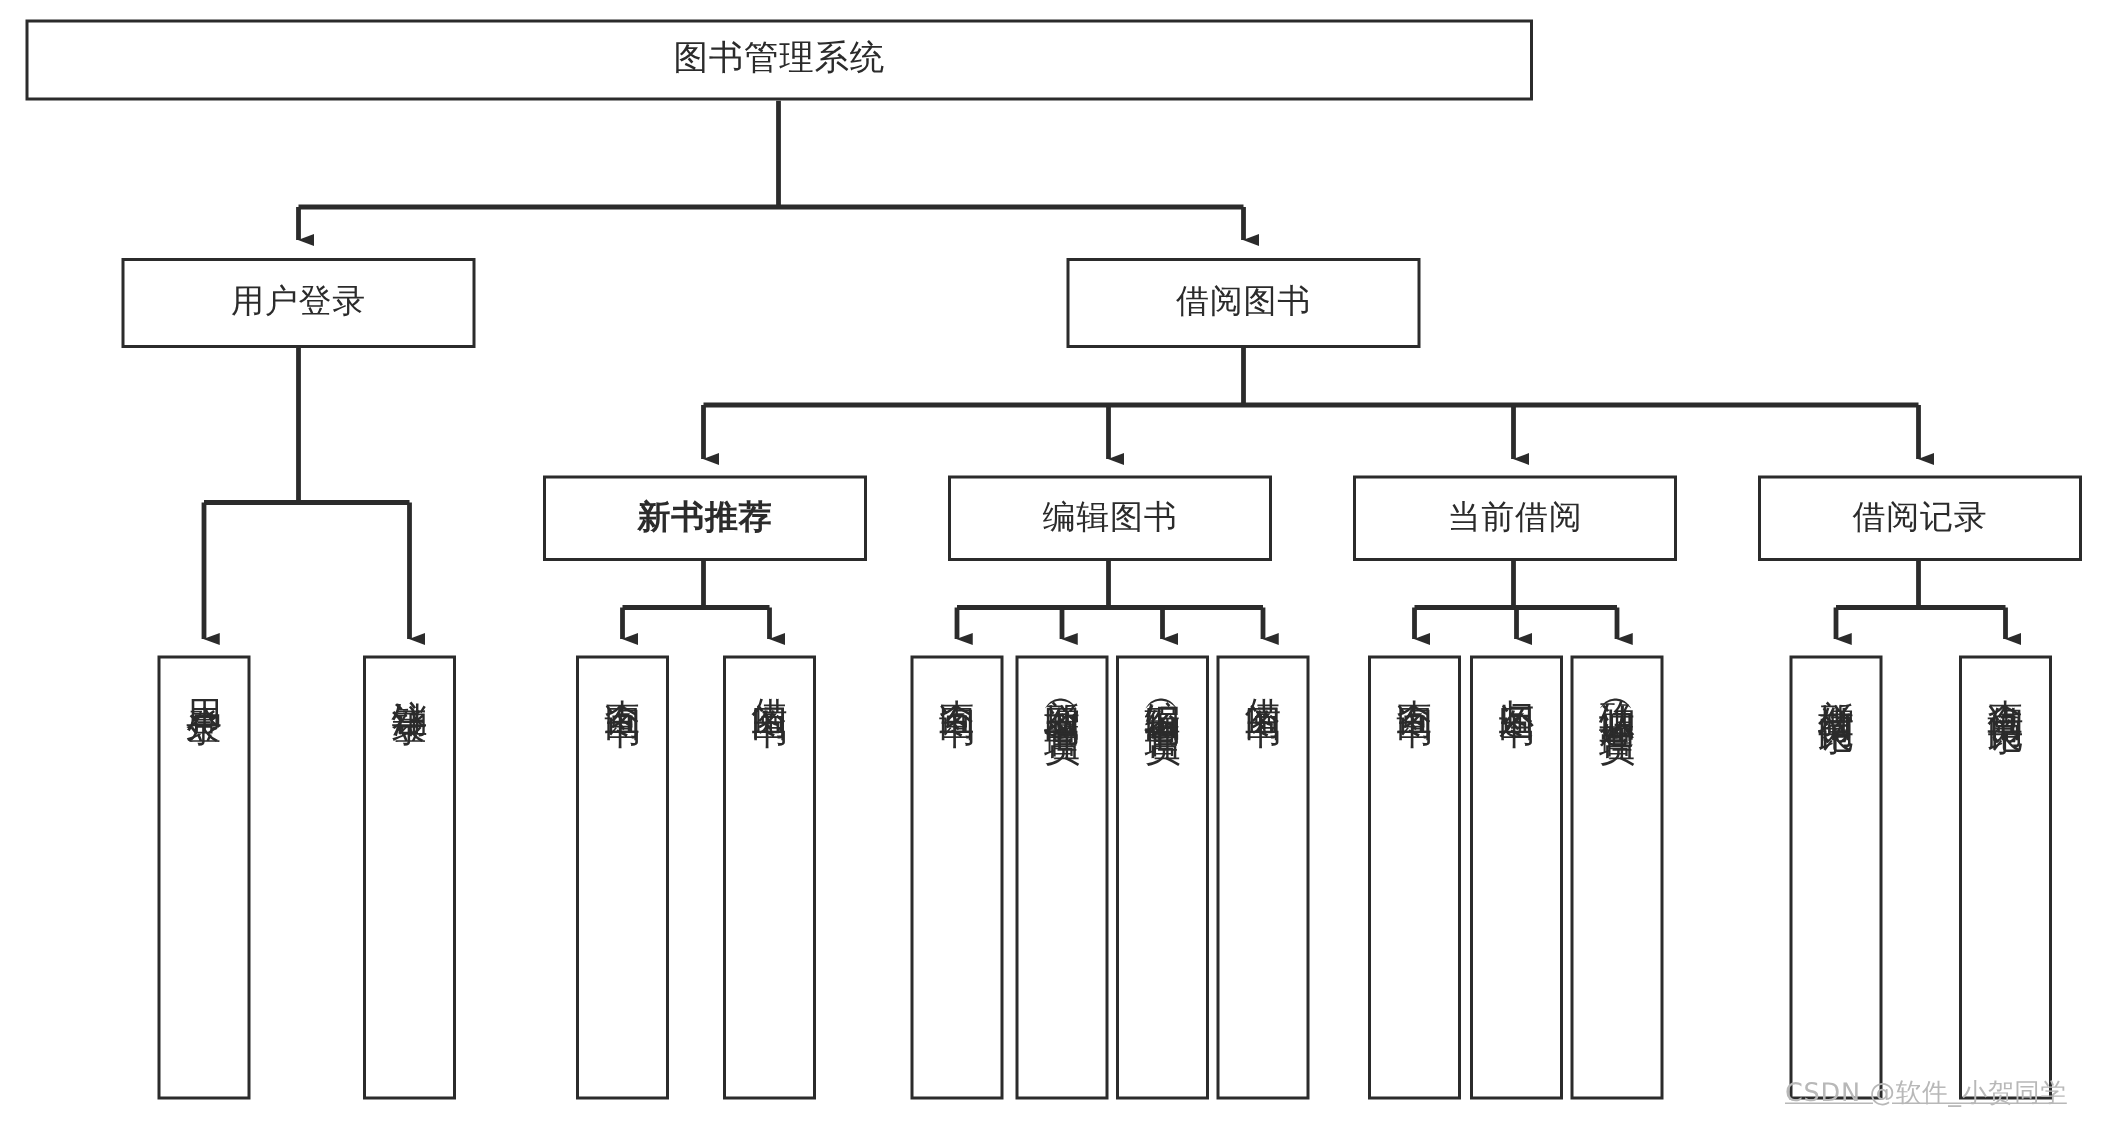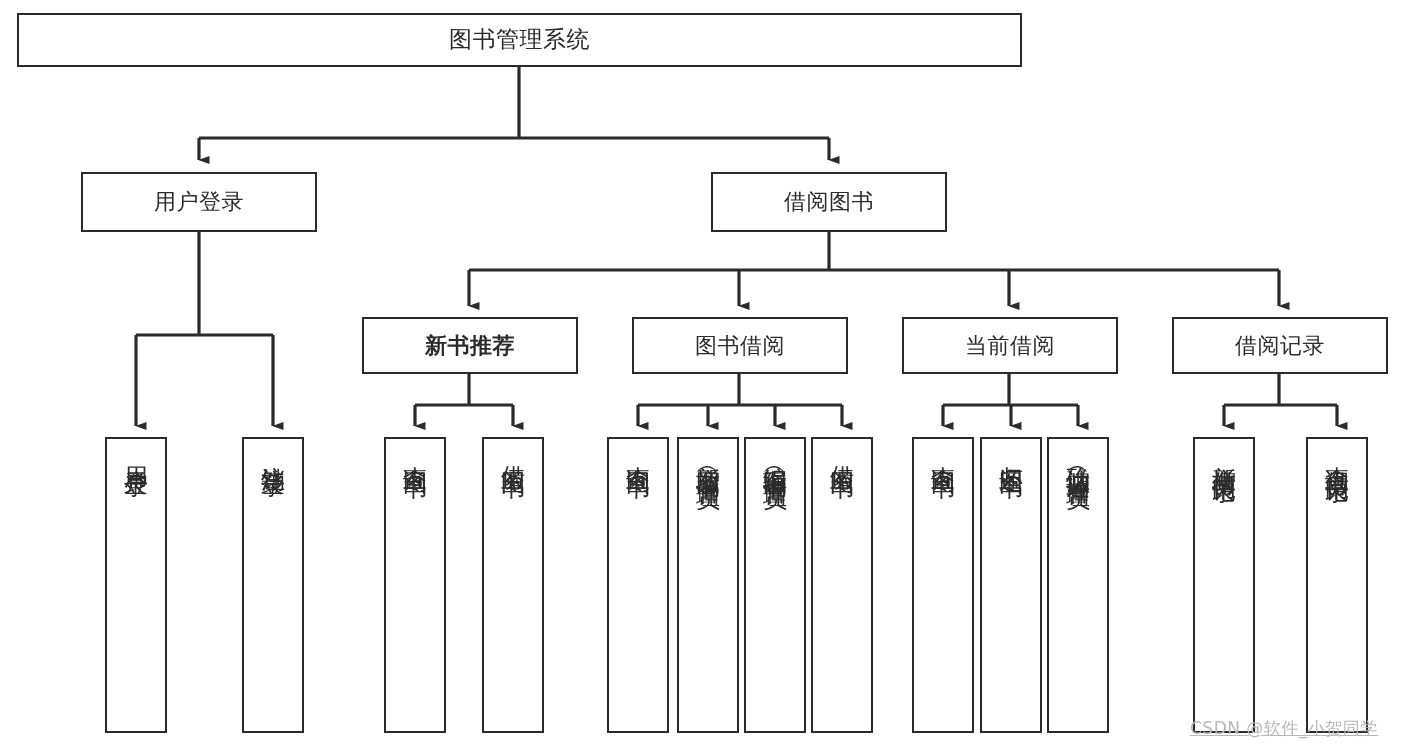--- a/index.html
+++ b/index.html
@@ -136,21 +136,21 @@
     <span class="node-label">用户登录</span>
   </div>
   <div class="node horiz" style="left:711px; top:172px; width:236px; height:60px;">
     <span class="node-label">借阅图书</span>
   </div>
 
   <div class="node horiz" style="left:362px; top:317px; width:216px; height:57px;font-weight:bold;">
     <span class="node-label">新书推荐</span>
   </div>
   <div class="node horiz" style="left:632px; top:317px; width:216px; height:57px;">
-    <span class="node-label">图书借阅</span>
+    <span class="node-label">编辑图书</span>
   </div>
   <div class="node horiz" style="left:902px; top:317px; width:216px; height:57px;align-items:center;">
     <span class="node-label">当前借阅</span>
   </div>
   <div class="node horiz" style="left:1172px; top:317px; width:216px; height:57px;">
     <span class="node-label">借阅记录</span>
   </div>
 
   <div class="node vert" style="left:105px; top:437px; width:62px; height:296px;">
     <span class="node-label">用户登录</span>

